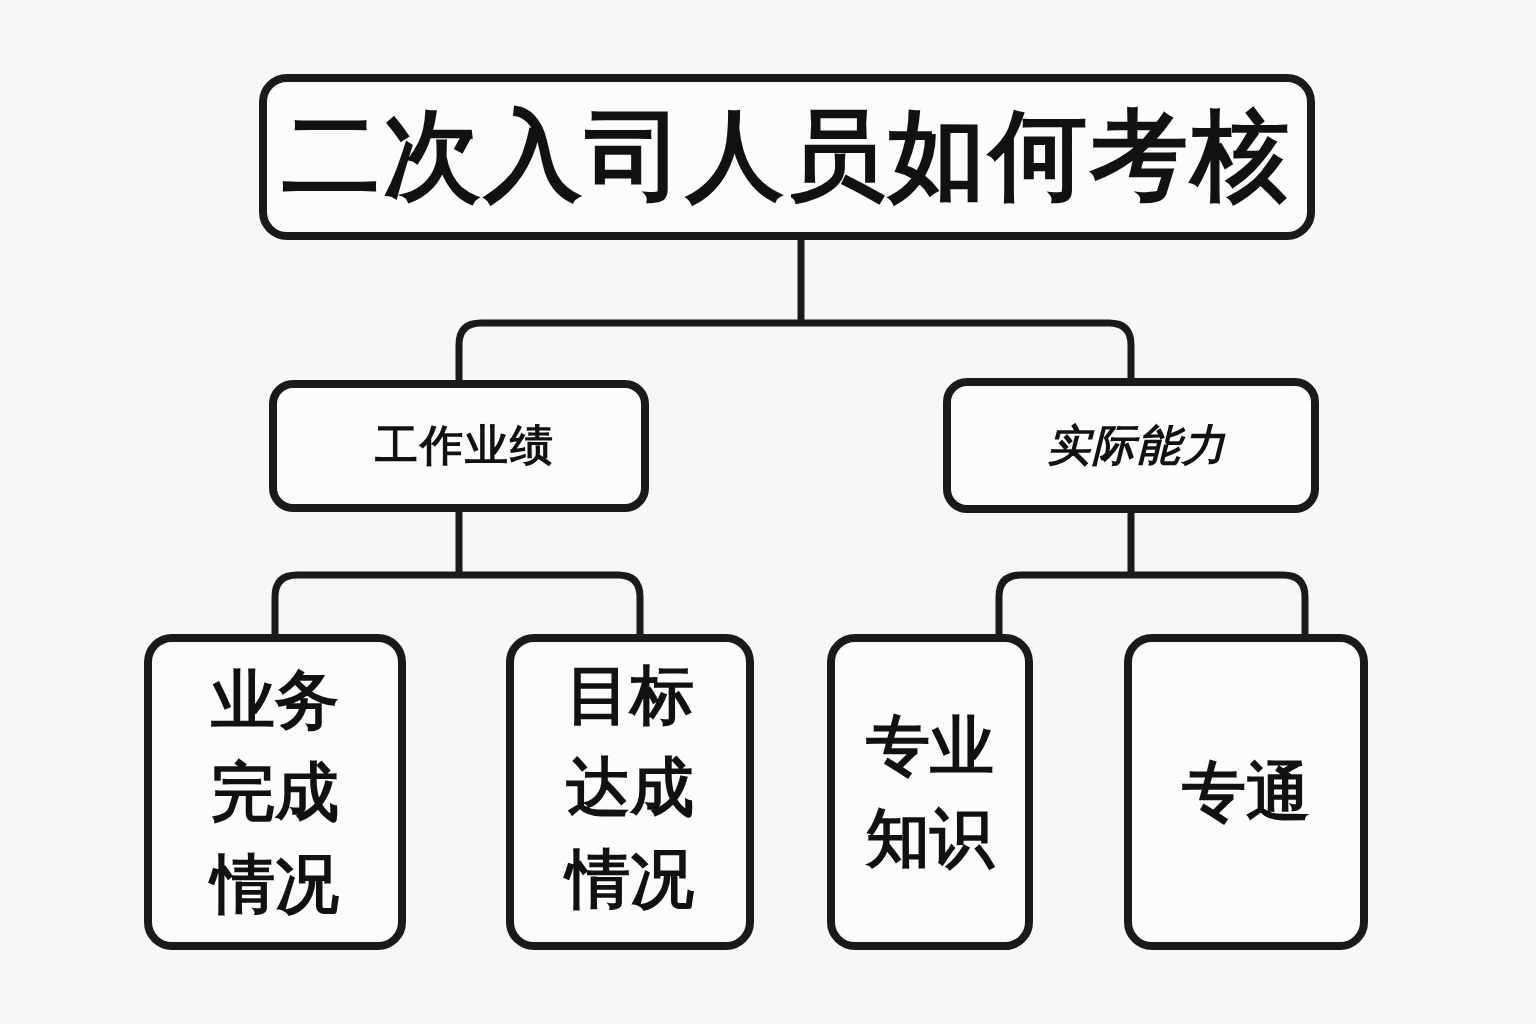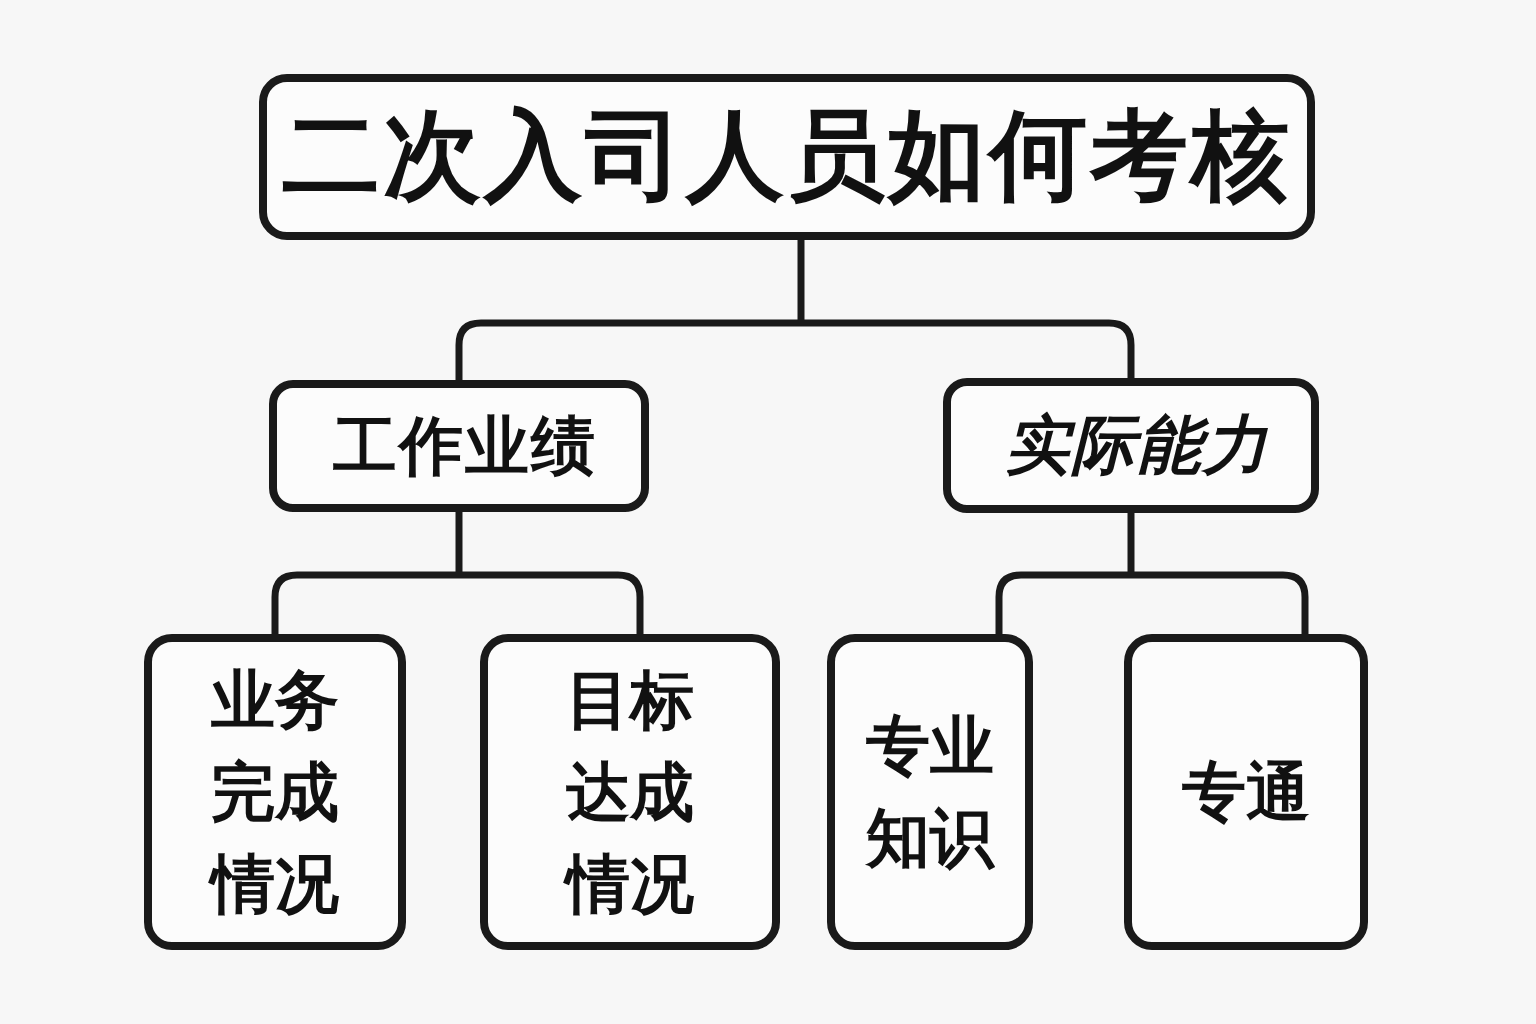--- a/index.html
+++ b/index.html
@@ -49,21 +49,21 @@
   .node-title{
     left:228px;top:74px;
     width:1056px;height:166px;
     border-radius:28px;
     font-size:98px;
     letter-spacing:3px;
     white-space:nowrap;
   }
   .node-branch{
     border-radius:24px;
-    font-size:64px;
+    font-size:43px;
     letter-spacing:2px;
     white-space:nowrap;
     padding-left:12px;
   }
   .node-branch-left{
     left:238px;top:380px;
     width:380px;height:132px;
   }
   .node-branch-right{
     left:912px;top:378px;
@@ -80,21 +80,21 @@
     flex-direction:column;
     gap:0;
     align-items:flex-end;
   }
   .node-leaf .leaf-line{
     display:block;
     line-height:92px;
     white-space:nowrap;
   }
   .node-leaf-1{left:113px;width:262px;}
-  .node-leaf-2{left:449px;width:300px;}
+  .node-leaf-2{left:475px;width:248px;font-family:Liberation Mono, monospace;}
   .node-leaf-3{left:796px;width:206px;}
   .node-leaf-4{left:1093px;width:244px;}
 </style>
 </head>
 <body>
 
 <div class="canvas">
 
   <svg class="connectors" viewBox="0 0 1536 1024" aria-hidden="true">
 

